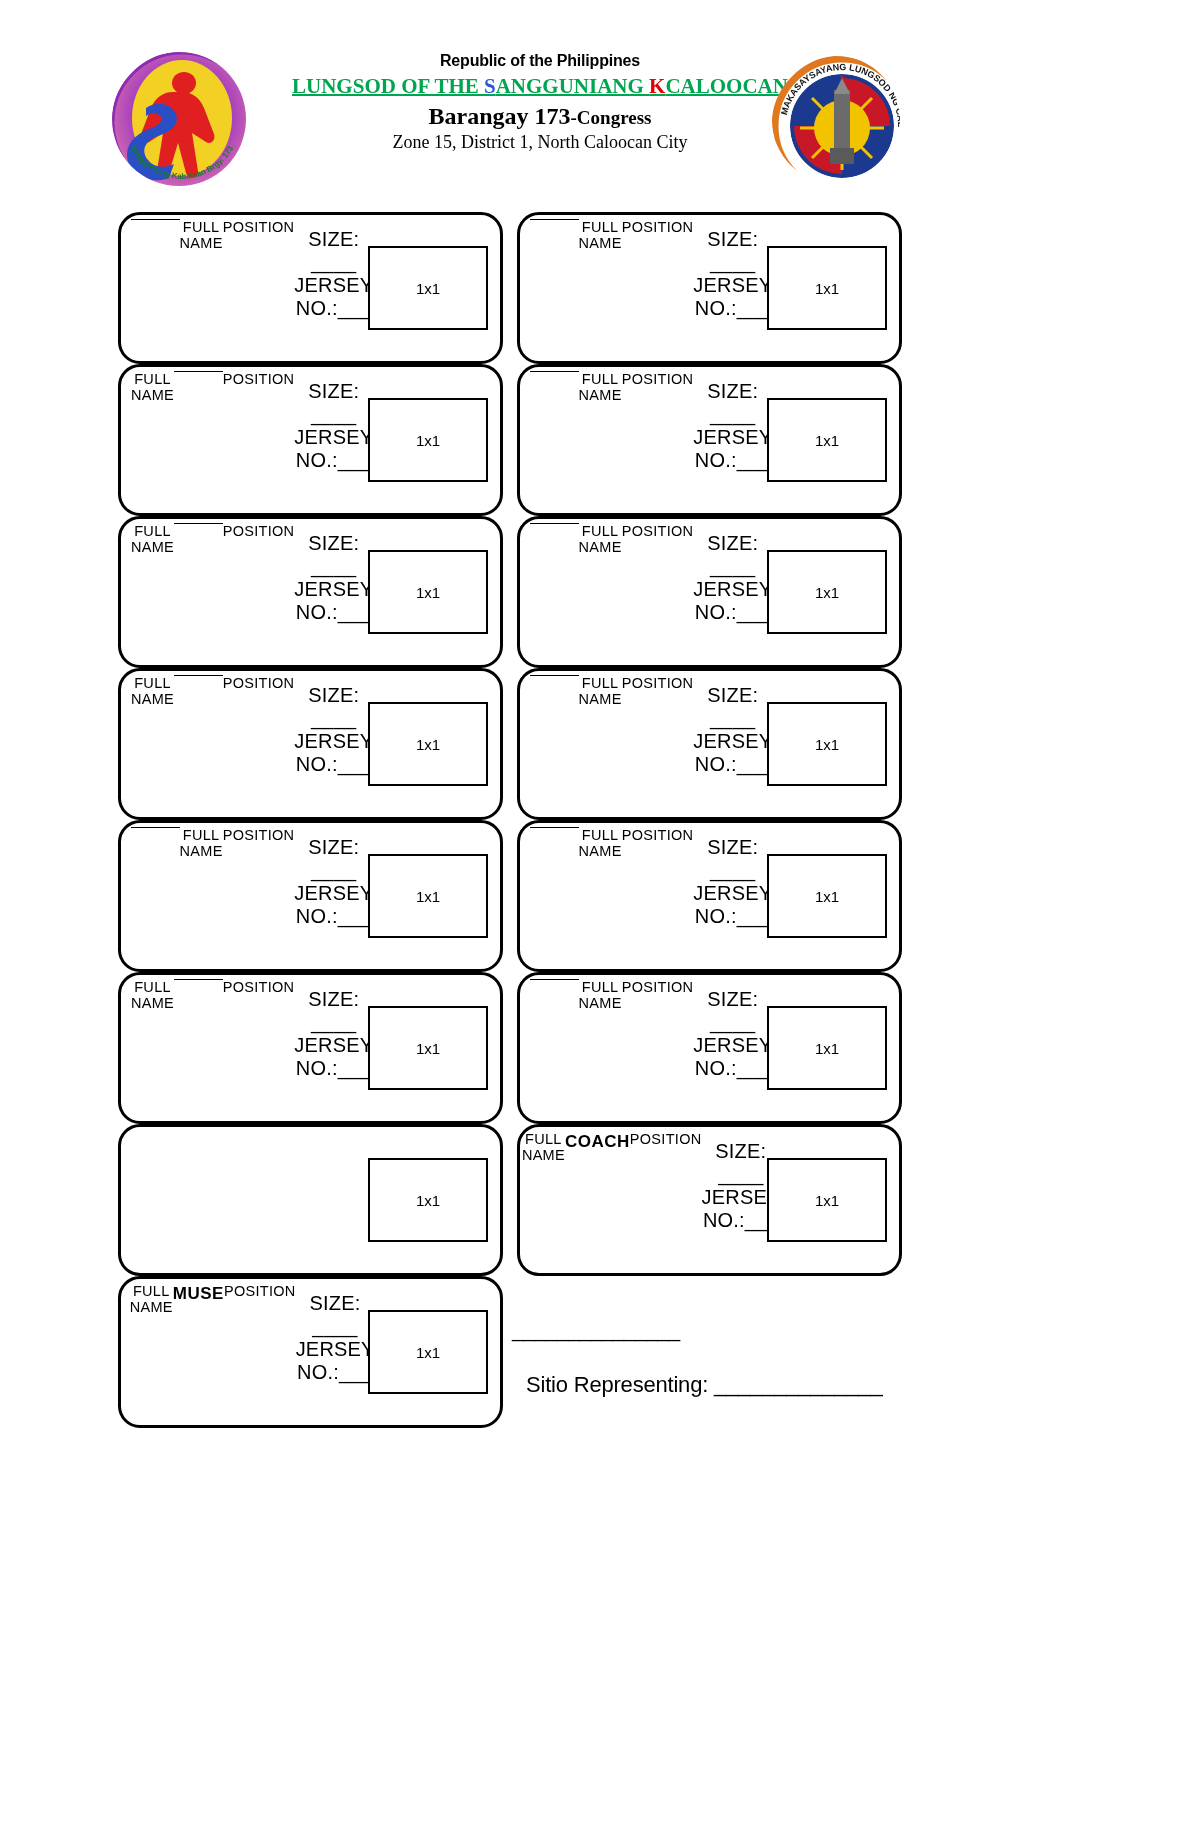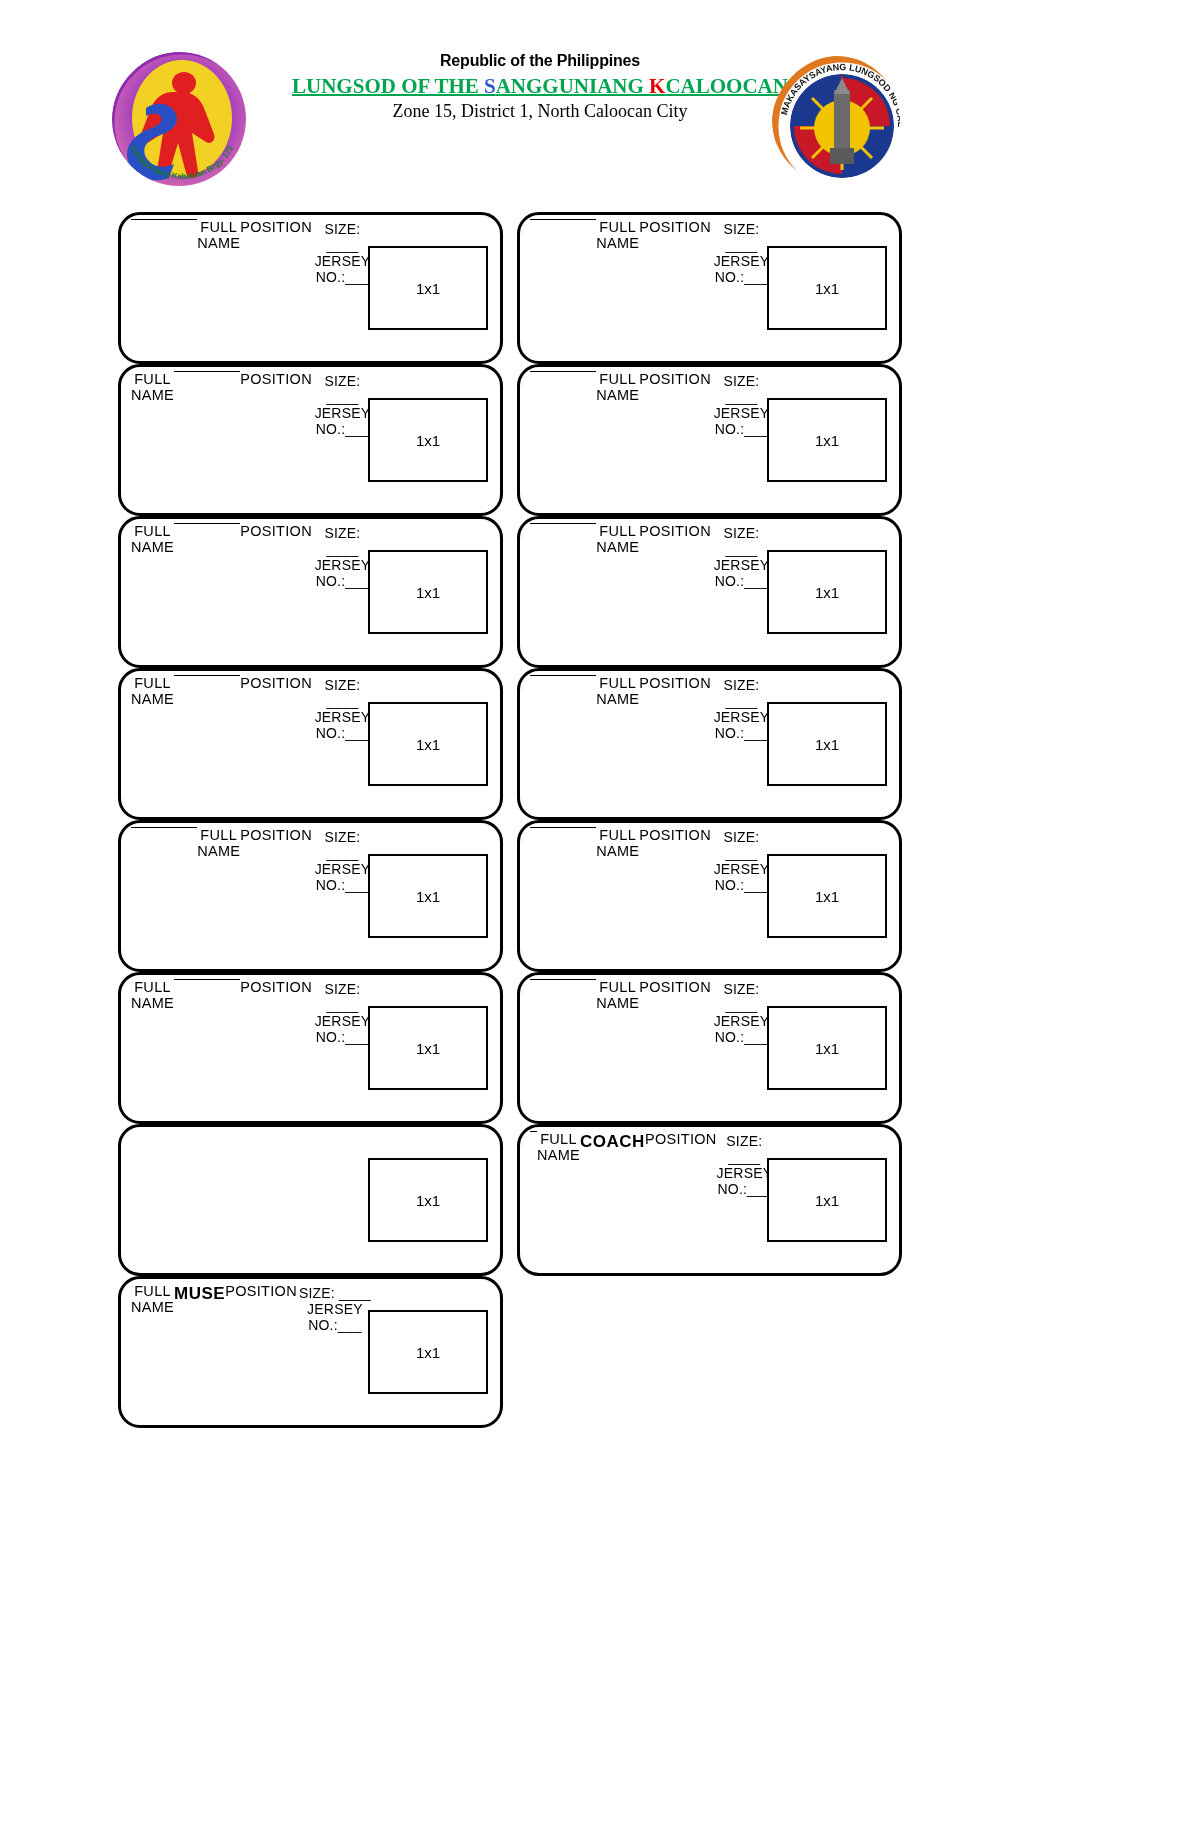--- a/index.html
+++ b/index.html
@@ -76,21 +76,21 @@
     width: 205px; margin: 0 auto 3px auto; height: 0;
   }
   .lbl {
     text-align:center; font-size:14.5px; color:#000;
     font-family:"Liberation Sans", sans-serif; letter-spacing:0.3px;
   }
   .lbl.role { font-weight:bold; font-size:17px; letter-spacing:0.5px; margin-top:1px;}
   .gap-sm { height: 14px; }
   .gap-md { height: 24px; }
   .sizeline {
-    text-align:center; font-size:14px; color:#000; margin-top:2px;
+    text-align:center; font-size:20px; color:#000; margin-top:9px;
     font-family:"Liberation Sans", sans-serif; letter-spacing:0.2px;
   }
   .photo {
     position:absolute; right: 12px; top: 50%; transform: translateY(-50%);
     width: 120px; height: 84px;
     border: 2px solid #000;
     display:flex; align-items:center; justify-content:center;
     font-size: 15px; color:#000; font-family:"Liberation Sans", sans-serif;
     background:#fff;
   }
@@ -138,20 +138,21 @@
           <text font-family="Liberation Sans, sans-serif" font-size="8" font-weight="bold" fill="#1a7a2a">
             <textPath href="#skarc" startOffset="8%">Sangguniang Kabataan Brgy. 173</textPath>
           </text>
         </svg>
       </div>
     </div>
 
     <div class="header-text">
       <div class="h-line1">Republic of the Philippines</div>
       <div class="h-line3"><span>LUNGSOD OF THE </span><span class="blue">S</span><span>ANGGUNIANG </span><span class="red">K</span><span>CALOOCAN</span></div>
+      <div class="h-line4"><span>Barangay 173</span><span class="sfx">-Congress</span></div>
       <div class="h-line5">Zone 15, District 1, North Caloocan City</div>
     </div>
 
     <div class="logo-right">
       <div class="cc-logo">
         <svg viewBox="0 0 140 140" width="140" height="140" aria-hidden="true">
           <circle cx="70" cy="70" r="69" fill="#ffffff" stroke="#E07820" stroke-width="3"></circle>
           <circle cx="70" cy="70" r="66" fill="none" stroke="#E07820" stroke-width="5"></circle>
           <circle cx="70" cy="70" r="52" fill="#1b3a8f"></circle>
           <path d="M70 18 L82 48 L70 44 L58 48 Z" fill="#C81828"></path>
@@ -372,14 +373,18 @@
               <div class="lbl role">MUSE</div>
               <div class="lbl">POSITION</div>
               <div class="sizeline">SIZE: ____ JERSEY NO.:___</div>
             </div>
             <div class="photo">1x1</div>
           </div>
         </div>
       </div>
     </div>
 
+  <div class="sitio">
+    <div class="sitio-dashes">_______________</div>
+    <div class="sitio-text">Sitio Representing: ______________</div>
+  </div>
 
 </div>
 
 </body></html>

